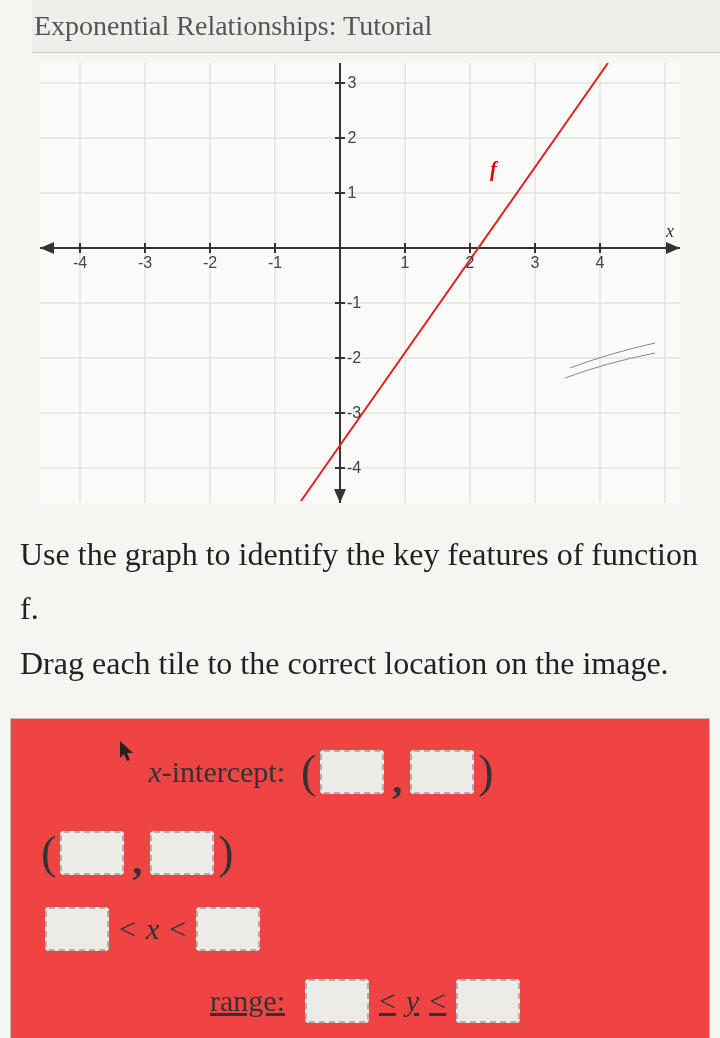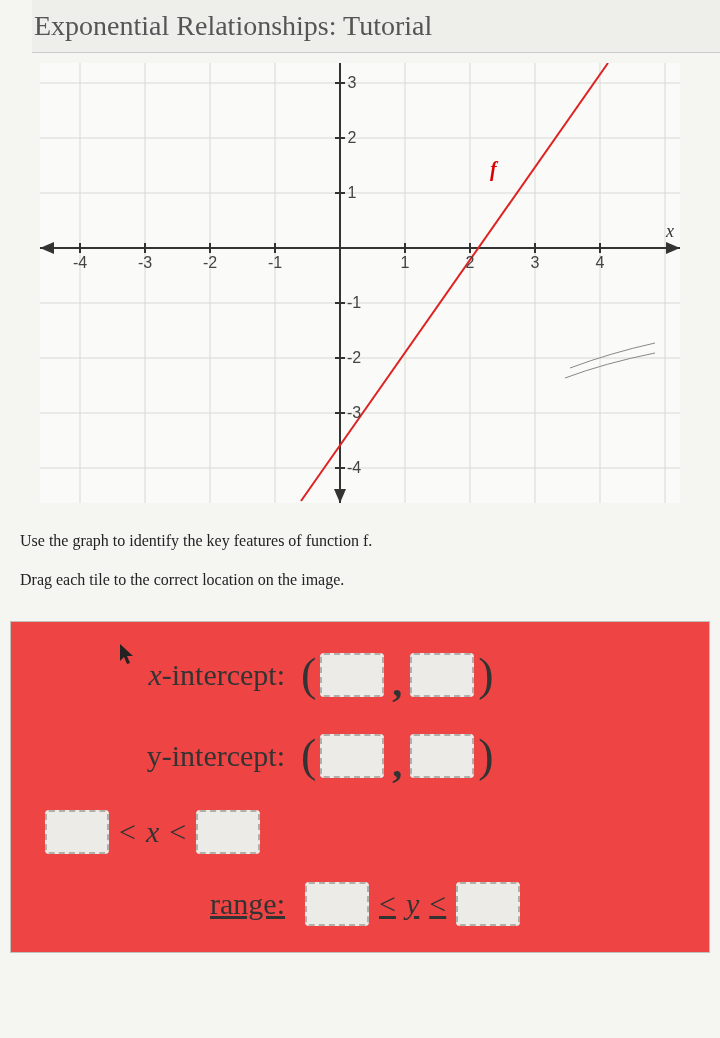--- a/index.html
+++ b/index.html
@@ -48,21 +48,21 @@
     }
     .line-svg {
       position: absolute;
       top: 0; left: 0;
       width: 100%;
       height: 100%;
       pointer-events: none;
     }
     .instructions {
       padding: 24px 20px 8px 20px;
-      font-size: 16px;
+      font-size: 32px;
       color: #222;
       line-height: 1.7;
     }
     .answer-panel {
       margin: 20px 10px 0 10px;
       border: 1px solid #c0c0bc;
       background: #ef4444;
       padding: 26px 30px;
     }
     .answer-row {
@@ -206,21 +206,21 @@
   <div class="tick-label" style="left:314px; top:405px;">-4</div>
 
   <div class="axis-label-x" style="right:6px; top:158px;">x</div>
   <div class="func-label" style="left:450px; top:95px;">f</div>
 </div>
 
 <div class="instructions">
   <div>
     <span>Use the graph to identify the key features of function f.</span>
   </div>
-  <div style="margin-top:12px;">
+  <div style="margin-top:0;">
     <span>Drag each tile to the correct location on the image.</span>
   </div>
 </div>
 
 <div class="answer-panel">
 
   <div class="answer-row" style="position:relative;">
     <div class="row-label">
       <span style="font-style:italic;">x</span><span>-intercept:</span>
       <span class="cursor-icon" style="left:82px; top:-2px;">
@@ -232,21 +232,20 @@
     <div class="row-value">
       <span class="paren">(</span>
       <span class="drop-slot"></span>
       <span class="comma">,</span>
       <span class="drop-slot"></span>
       <span class="paren">)</span>
     </div>
   </div>
 
   <div class="answer-row">
-    <div class="row-label">y-intercept:</div>
     <div class="row-value">
       <span class="paren">(</span>
       <span class="drop-slot"></span>
       <span class="comma">,</span>
       <span class="drop-slot"></span>
       <span class="paren">)</span>
     </div>
   </div>
 
   <div class="answer-row">

